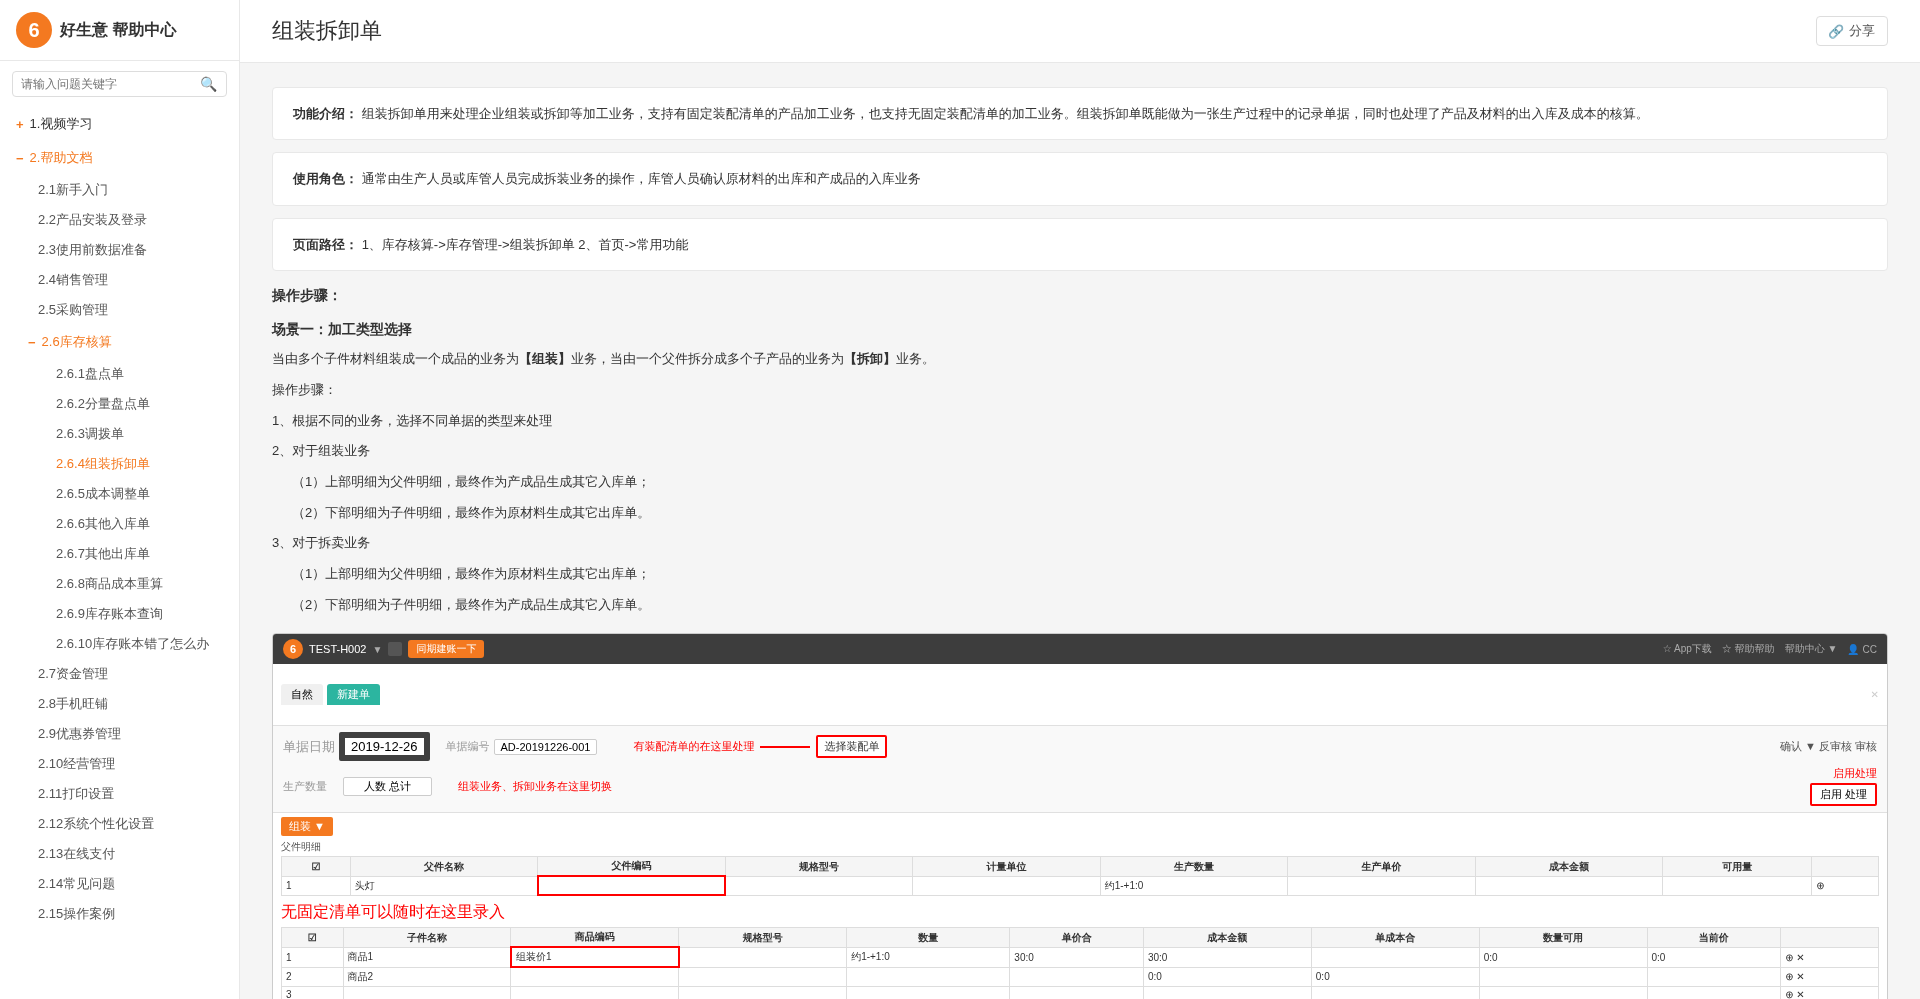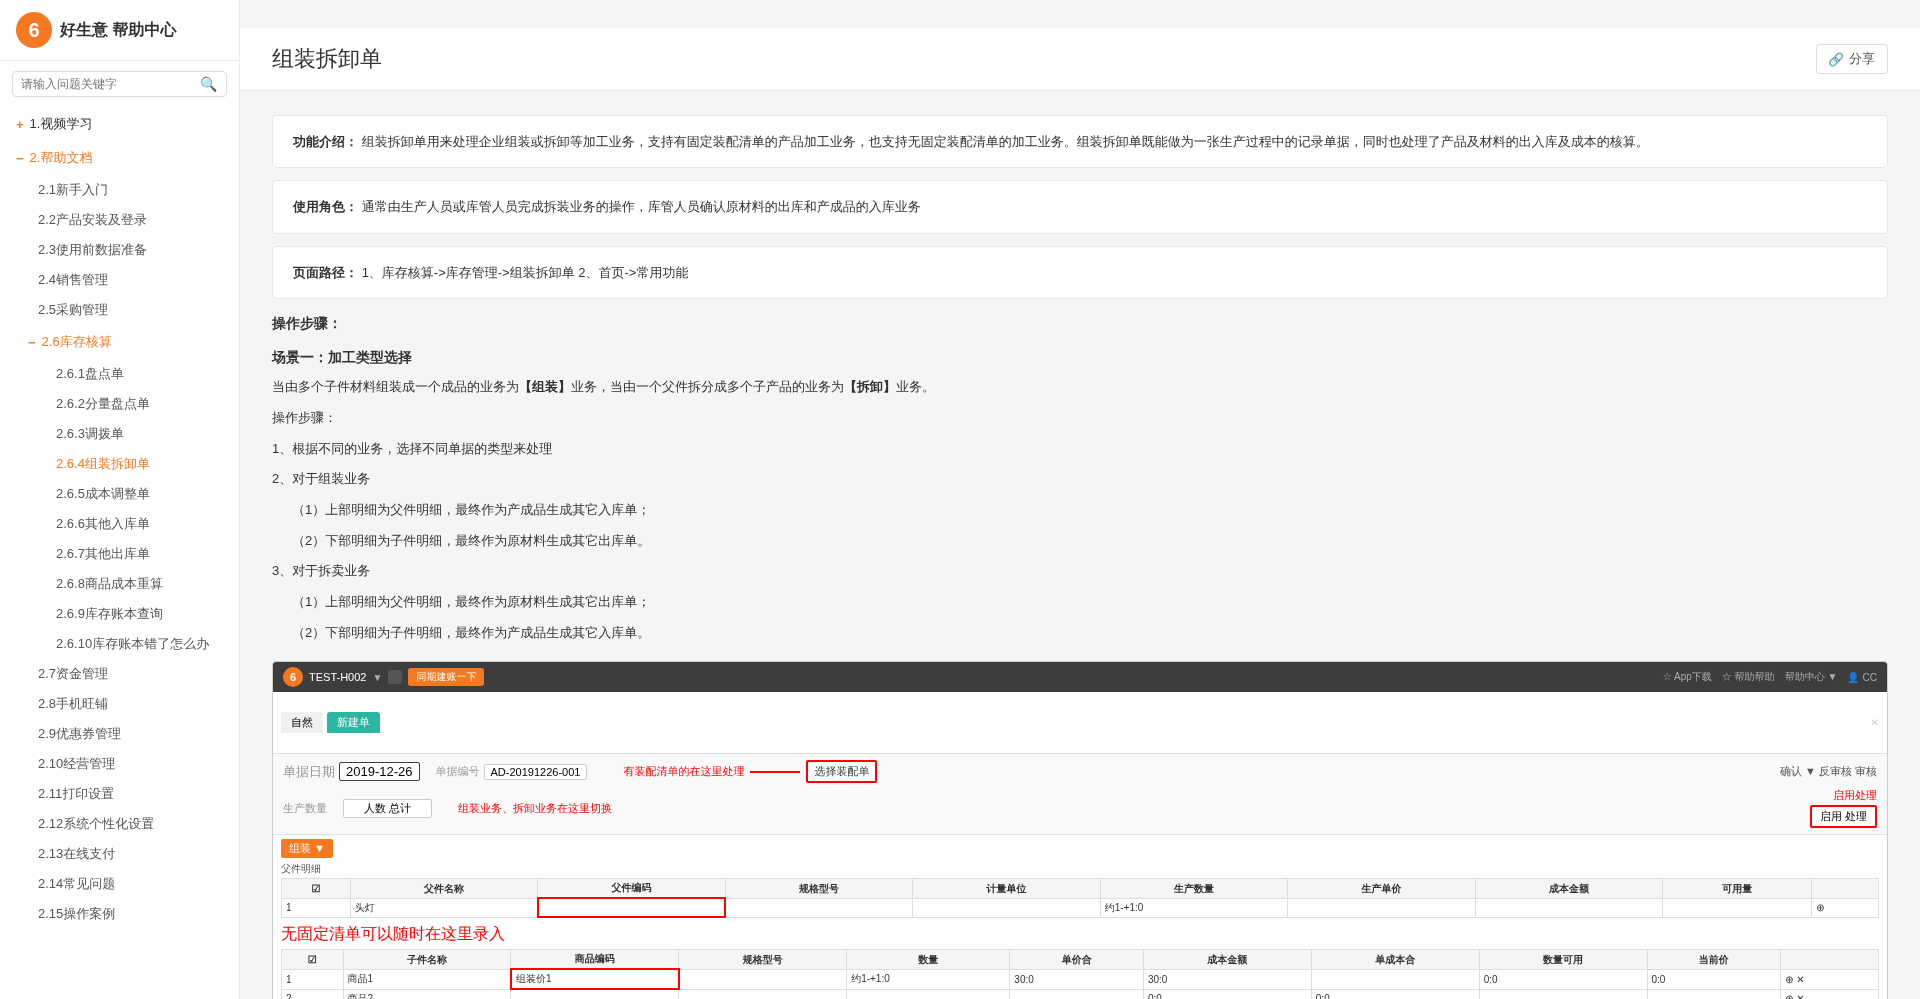--- a/index.html
+++ b/index.html
@@ -64,21 +64,20 @@
     .plus-icon { color: #f47920; margin-right: 6px; font-weight: bold; font-size: 13px; }
     .minus-icon { color: #f47920; margin-right: 6px; font-weight: bold; font-size: 13px; }
 
     
     .main {
       flex: 1;
       background: #f5f5f5;
       overflow-y: auto;
       display: flex;
       flex-direction: column;
-      margin-top: 28px;
     }
     .main-header {
       background: #fff;
       padding: 16px 32px;
       display: flex; align-items: center; justify-content: space-between;
       border-bottom: 1px solid #e8e8e8;
     }
     .page-title { font-size: 22px; font-weight: 500; color: #333; }
     .share-btn {
       display: flex; align-items: center; gap: 4px;
@@ -243,21 +242,21 @@
             <div style="padding:3px 10px;background:#2cb5a0;border-radius:3px 3px 0 0;font-size:11px;color:#fff;cursor:pointer;">新建单</div>
           </div>
           <span style="color:#ccc;font-size:10px;">✕</span>
         </div>
 
         <div style="background:#f9f9f9;padding:6px 10px;border-bottom:1px solid #e0e0e0;">
 
           <div style="display:flex;align-items:center;gap:16px;flex-wrap:wrap;position:relative;">
             <div style="display:flex;align-items:center;gap:4px;font-size:13px;">
               <span style="color:#999;">单据日期</span>
-              <span style="border:1px solid #404040;padding:1px 6px;border-radius:2px;background:#fff;">2019-12-26</span>
+              <span style="border:6px solid #404040;padding:1px 6px;border-radius:2px;background:#fff;">2019-12-26</span>
             </div>
             <div style="display:flex;align-items:center;gap:4px;font-size:11px;">
               <span style="color:#999;">单据编号</span>
               <span style="border:1px solid #ccc;padding:1px 6px;border-radius:2px;background:#fff;">AD-20191226-001</span>
             </div>
 
             <div style="position:relative;display:flex;align-items:center;gap:6px;margin-left:20px;">
               <div style="color:red;font-size:11px;font-weight:500;white-space:nowrap;">有装配清单的在这里处理</div>
               <div style="width:50px;border-top:2px solid red;"></div>
               <div style="border:2px solid red;padding:2px 6px;border-radius:2px;background:#fff;font-size:11px;color:#333;cursor:pointer;">选择装配单</div>

